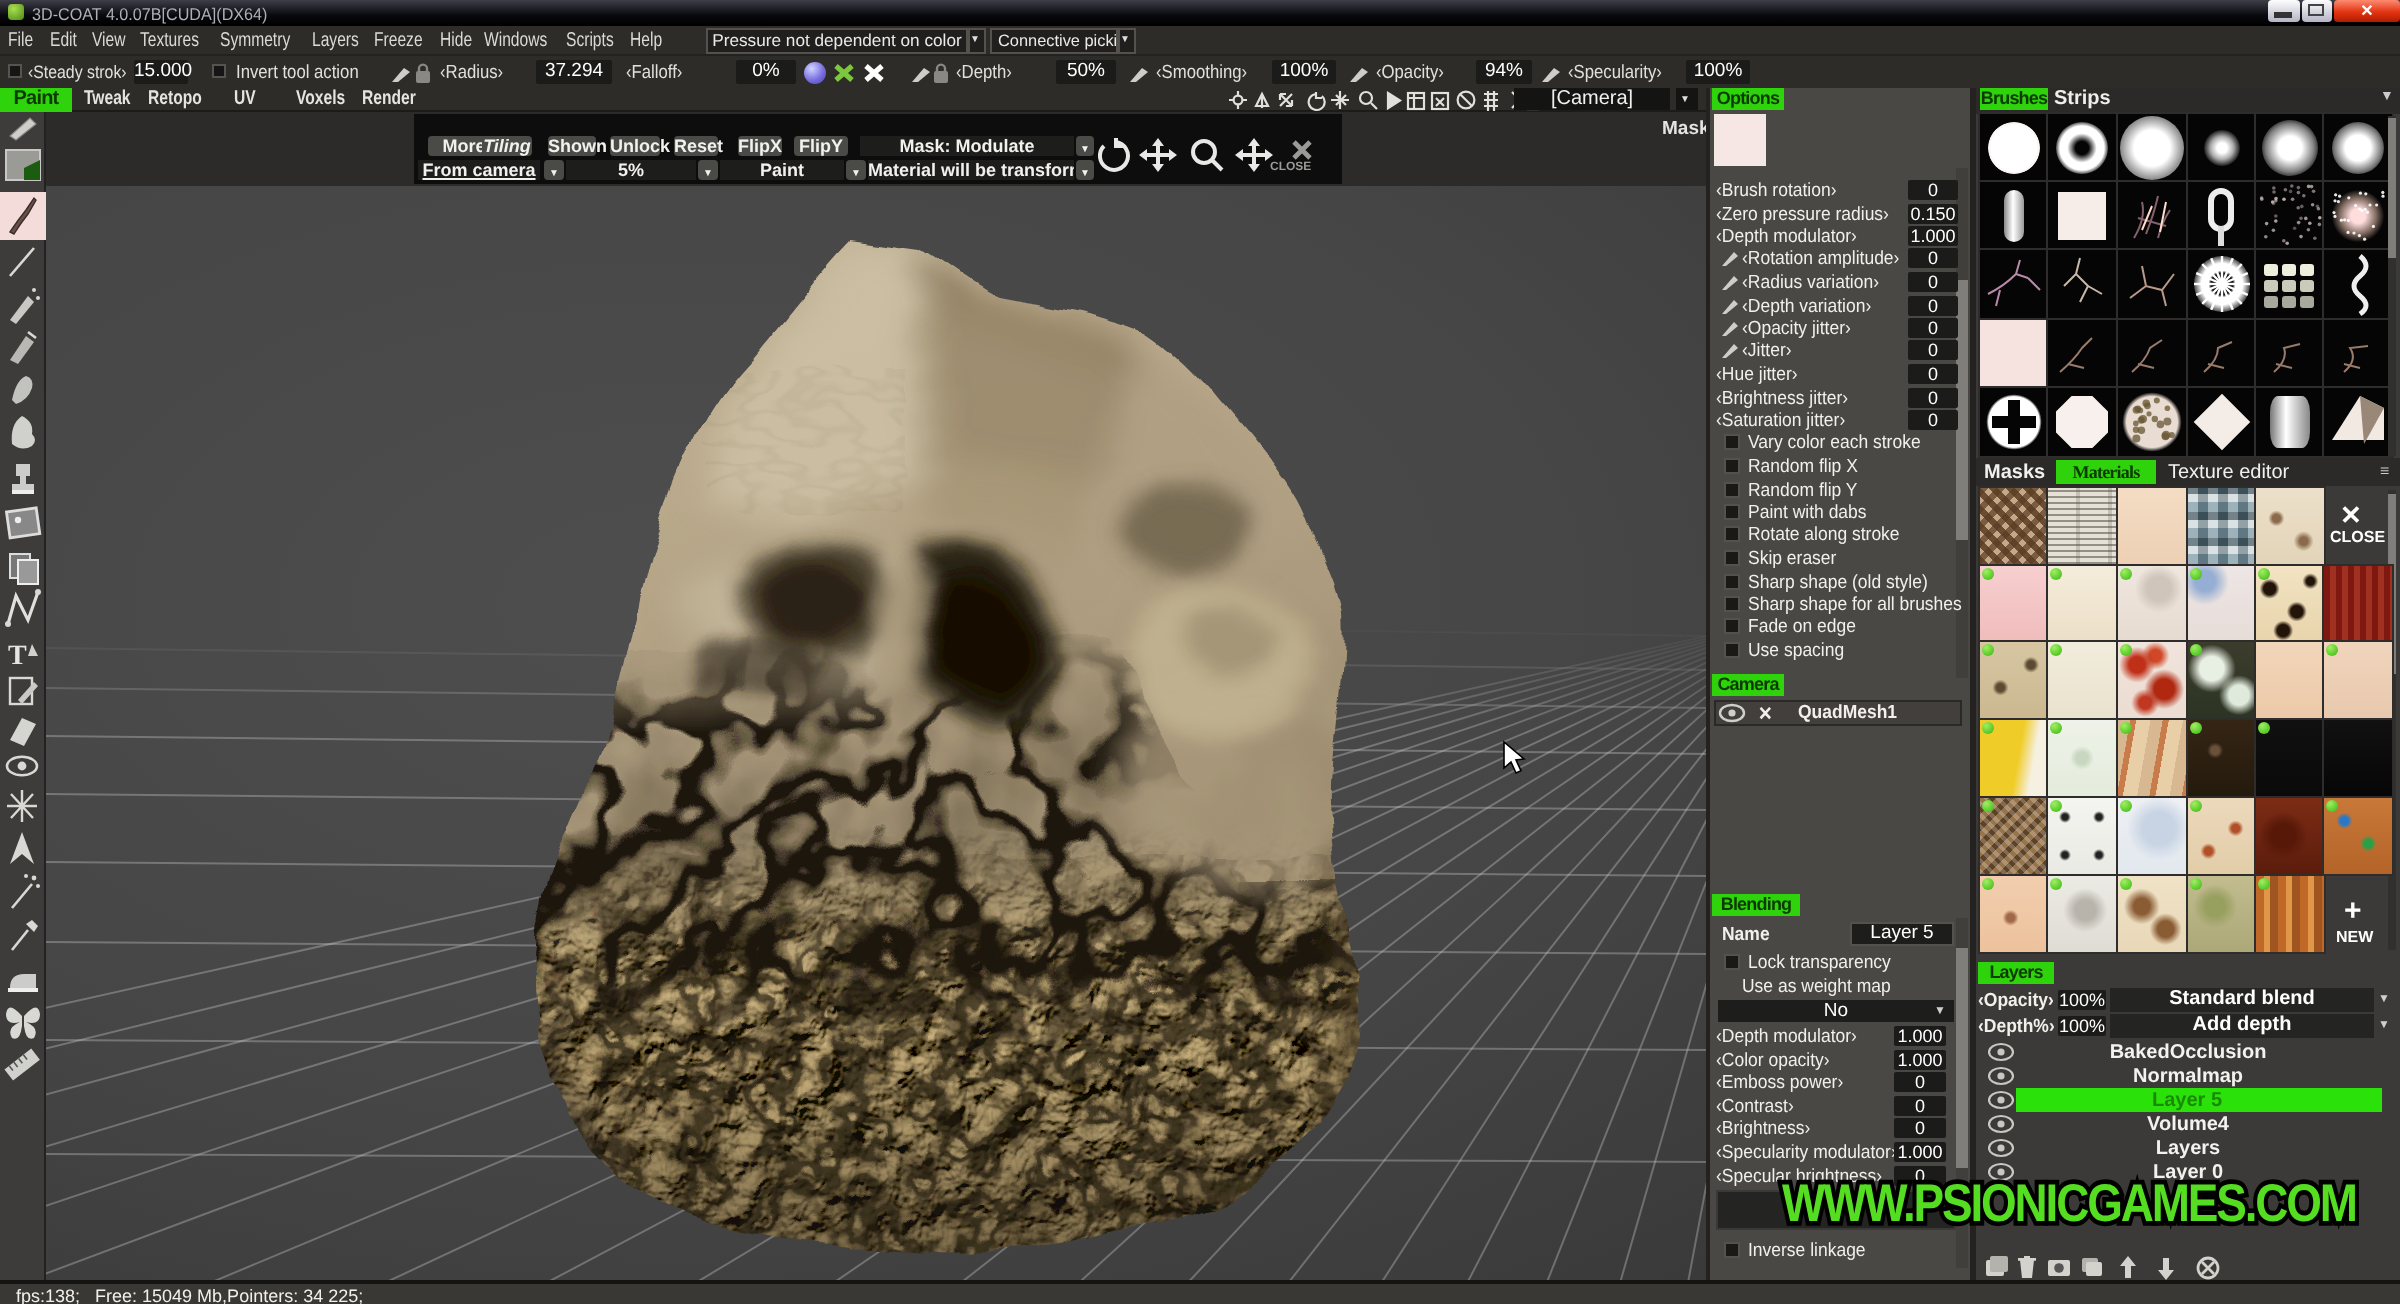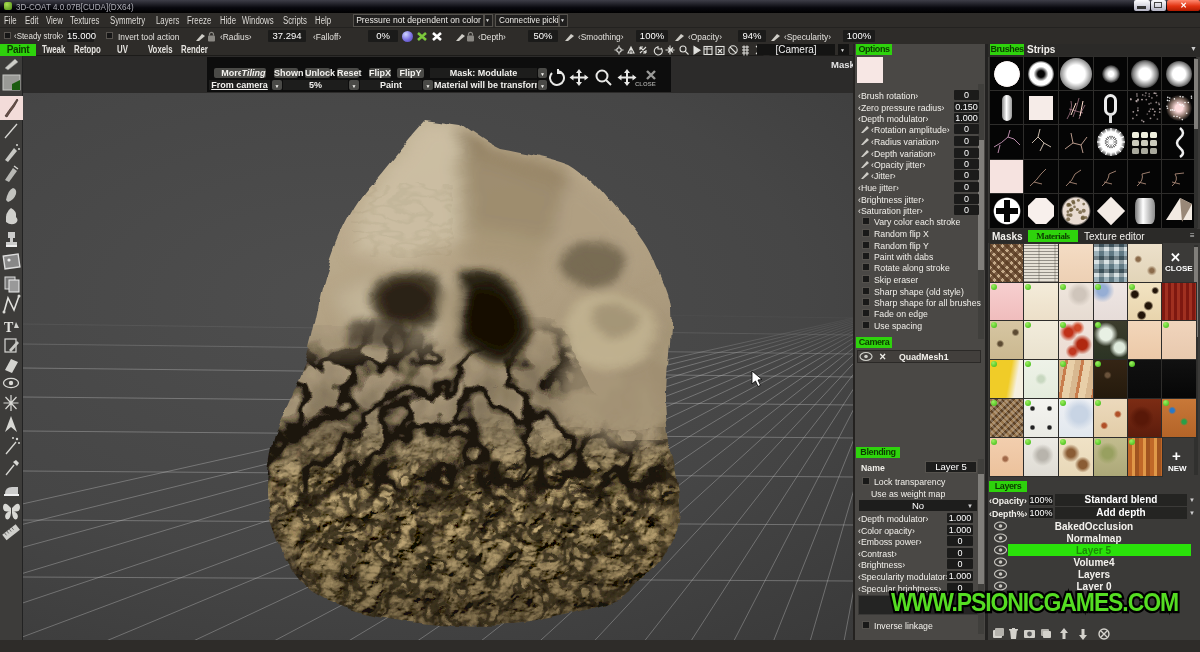--- a/index.html
+++ b/index.html
@@ -879,12 +879,15 @@
         <circle cx="36.5" cy="6" r="2.4" fill="#555"></circle>
         <rect x="48" y="1" width="8" height="7" rx="1" fill="#b4b2ac"></rect>
         <rect x="50" y="3" width="8" height="7" rx="1"></rect>
         <path d="M67 5 l4 -5 l4 5 h-2.5 v6 h-3 v-6 Z"></path>
         <path d="M86 7 l4 5 l4 -5 h-2.5 v-6 h-3 v6 Z"></path>
         <circle cx="111" cy="6" r="5" fill="none" stroke="#d4d2cc" stroke-width="1.4"></circle>
         <path d="M108 3 l6 6 M114 3 l-6 6" stroke="#d4d2cc" stroke-width="1.4"></path>
       </svg>
     </div>
 <div class="abs" id="wm">WWW.PSIONICGAMES.COM</div>
+<div class="abs" id="statusbar">
+      <span style="position:absolute;left:8px;top:1px;">fps:138;&nbsp;&nbsp;&nbsp;Free: 15049 Mb,Pointers: 34 225;</span>
+    </div>
 </div>
 </body></html>

